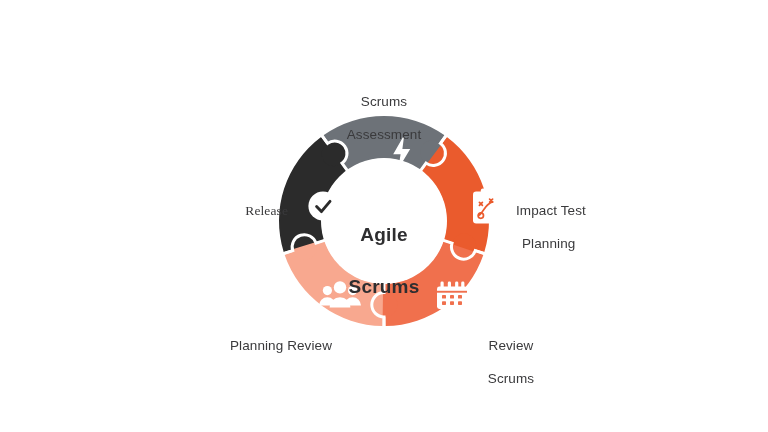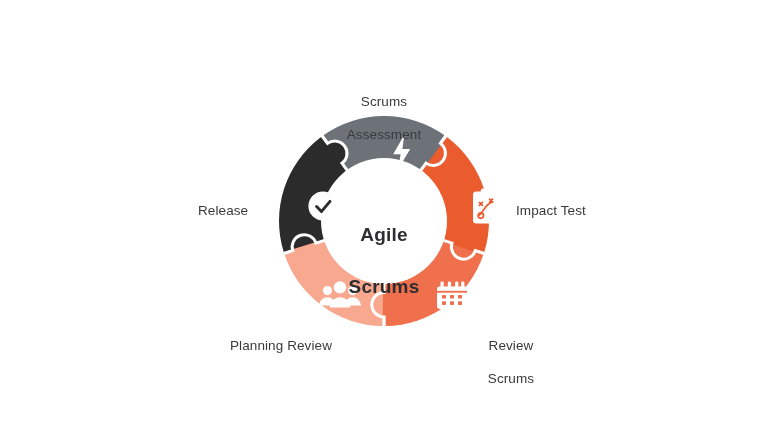--- a/index.html
+++ b/index.html
@@ -132,28 +132,29 @@
     <div>Scrums</div>
   </div>
 
   <div class="seg-label" style="left:324px;top:77px;width:120px;">
     <div>Scrums</div>
     <div>Assessment</div>
   </div>
 
   <div class="seg-label" style="left:516px;top:186px;width:110px;text-align:left;">
     <div>Impact Test</div>
+    <div style="padding-left:6px;">Planning</div>
   </div>
 
   <div class="seg-label" style="left:466px;top:321px;width:90px;">
     <div>Review</div>
     <div>Scrums</div>
   </div>
 
   <div class="seg-label" style="left:216px;top:321px;width:130px;">
     <div>Planning Review</div>
   </div>
 
-  <div class="seg-label" style="left:198px;top:186px;width:100px;text-align:left;">
+  <div class="seg-label" style="left:188px;top:186px;width:100px;text-align:right;font-family:Liberation Serif, serif;">
     <div>Release</div>
   </div>
 
 </div>
 
 </body></html>

